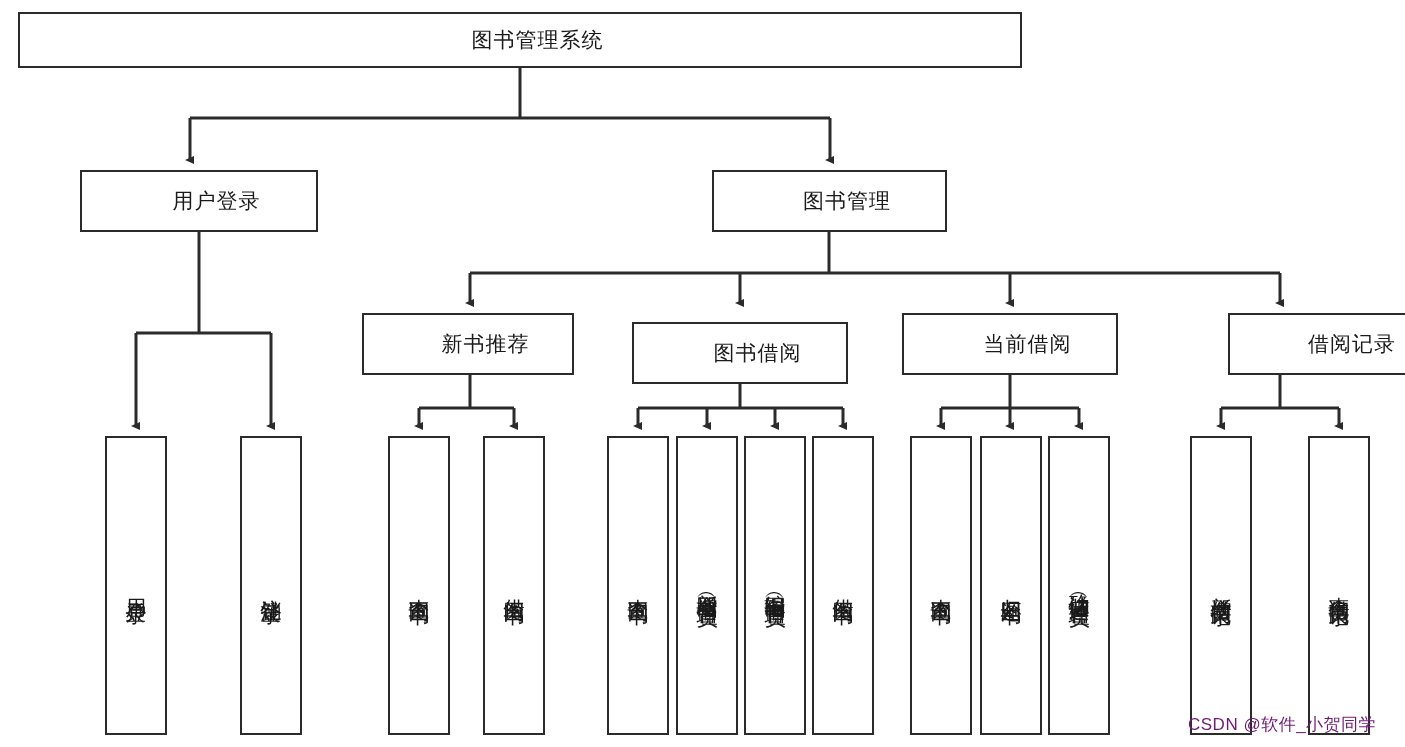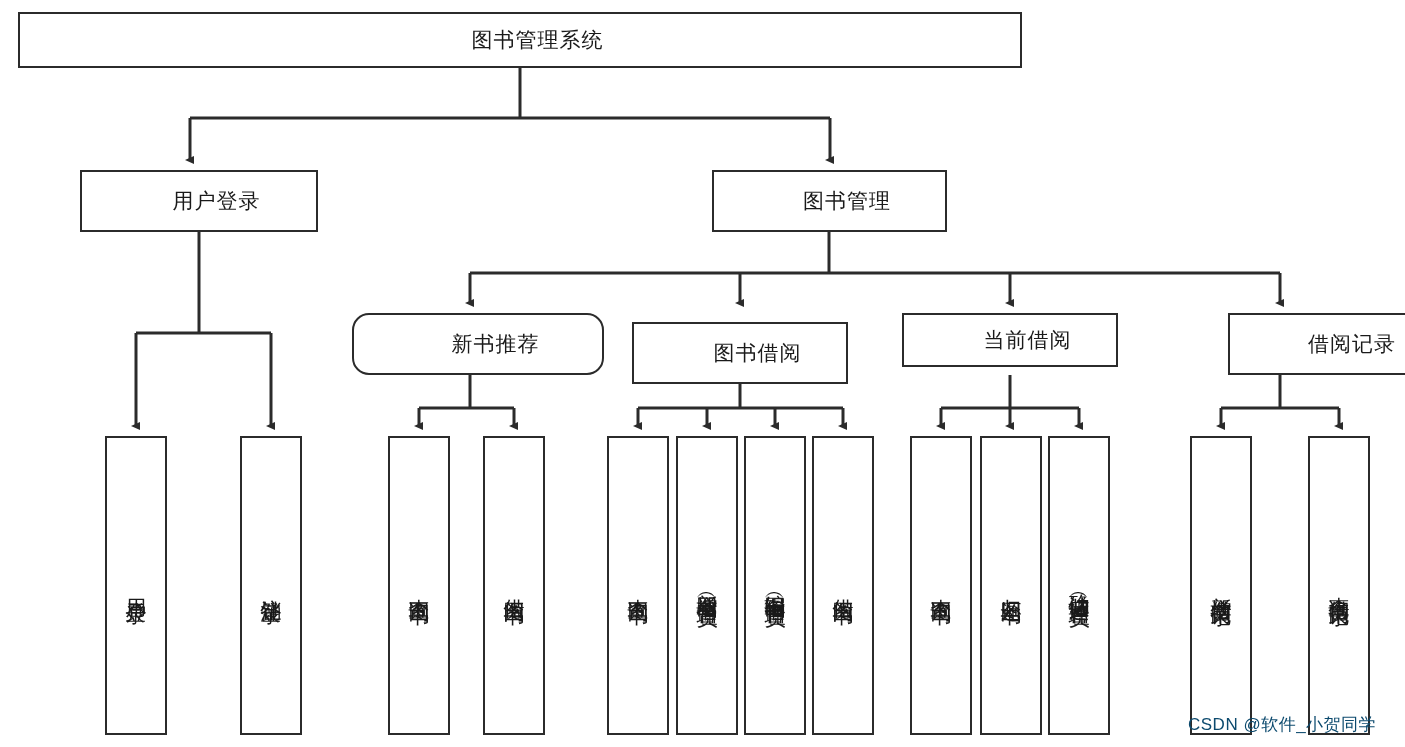--- a/index.html
+++ b/index.html
@@ -53,21 +53,21 @@
   .node.vert > span {
     display: block;
     writing-mode: vertical-rl;
     text-orientation: upright;
   }
   .watermark {
     position: absolute;
     left: 1188px;
     top: 713px;
     font-size: 17px;
-    color: #0c4a6e;
+    color: #701a75;
     letter-spacing: 0.5px;
     white-space: nowrap;
     font-family: "Liberation Sans", "DejaVu Sans", sans-serif;
   }
 </style>
 </head>
 <body>
 
 <div id="canvas">
 
@@ -127,27 +127,27 @@
     <span>图书管理系统</span>
   </div>
 
   <div class="node horiz" style="left:80px; top:170px; width:238px; height:62px;">
     <span>用户登录</span>
   </div>
   <div class="node horiz" style="left:712px; top:170px; width:235px; height:62px;text-align:center;">
     <span>图书管理</span>
   </div>
 
-  <div class="node horiz" style="left:352px; top:313px; width:252px; height:62px;border-radius:17px;">
+  <div class="node horiz" style="left:362px; top:313px; width:212px; height:62px;">
     <span>新书推荐</span>
   </div>
   <div class="node horiz" style="left:632px; top:322px; width:216px; height:62px;">
     <span>图书借阅</span>
   </div>
-  <div class="node horiz" style="left:902px; top:313px; width:216px; height:54px;">
+  <div class="node horiz" style="left:902px; top:313px; width:216px; height:62px;">
     <span>当前借阅</span>
   </div>
   <div class="node horiz" style="left:1228px; top:313px; width:213px; height:62px;">
     <span>借阅记录</span>
   </div>
 
   <div class="node vert" style="left:105px; top:436px; width:62px; height:299px;">
     <span>用户登录</span>
   </div>
   <div class="node vert" style="left:240px; top:436px; width:62px; height:299px;">

